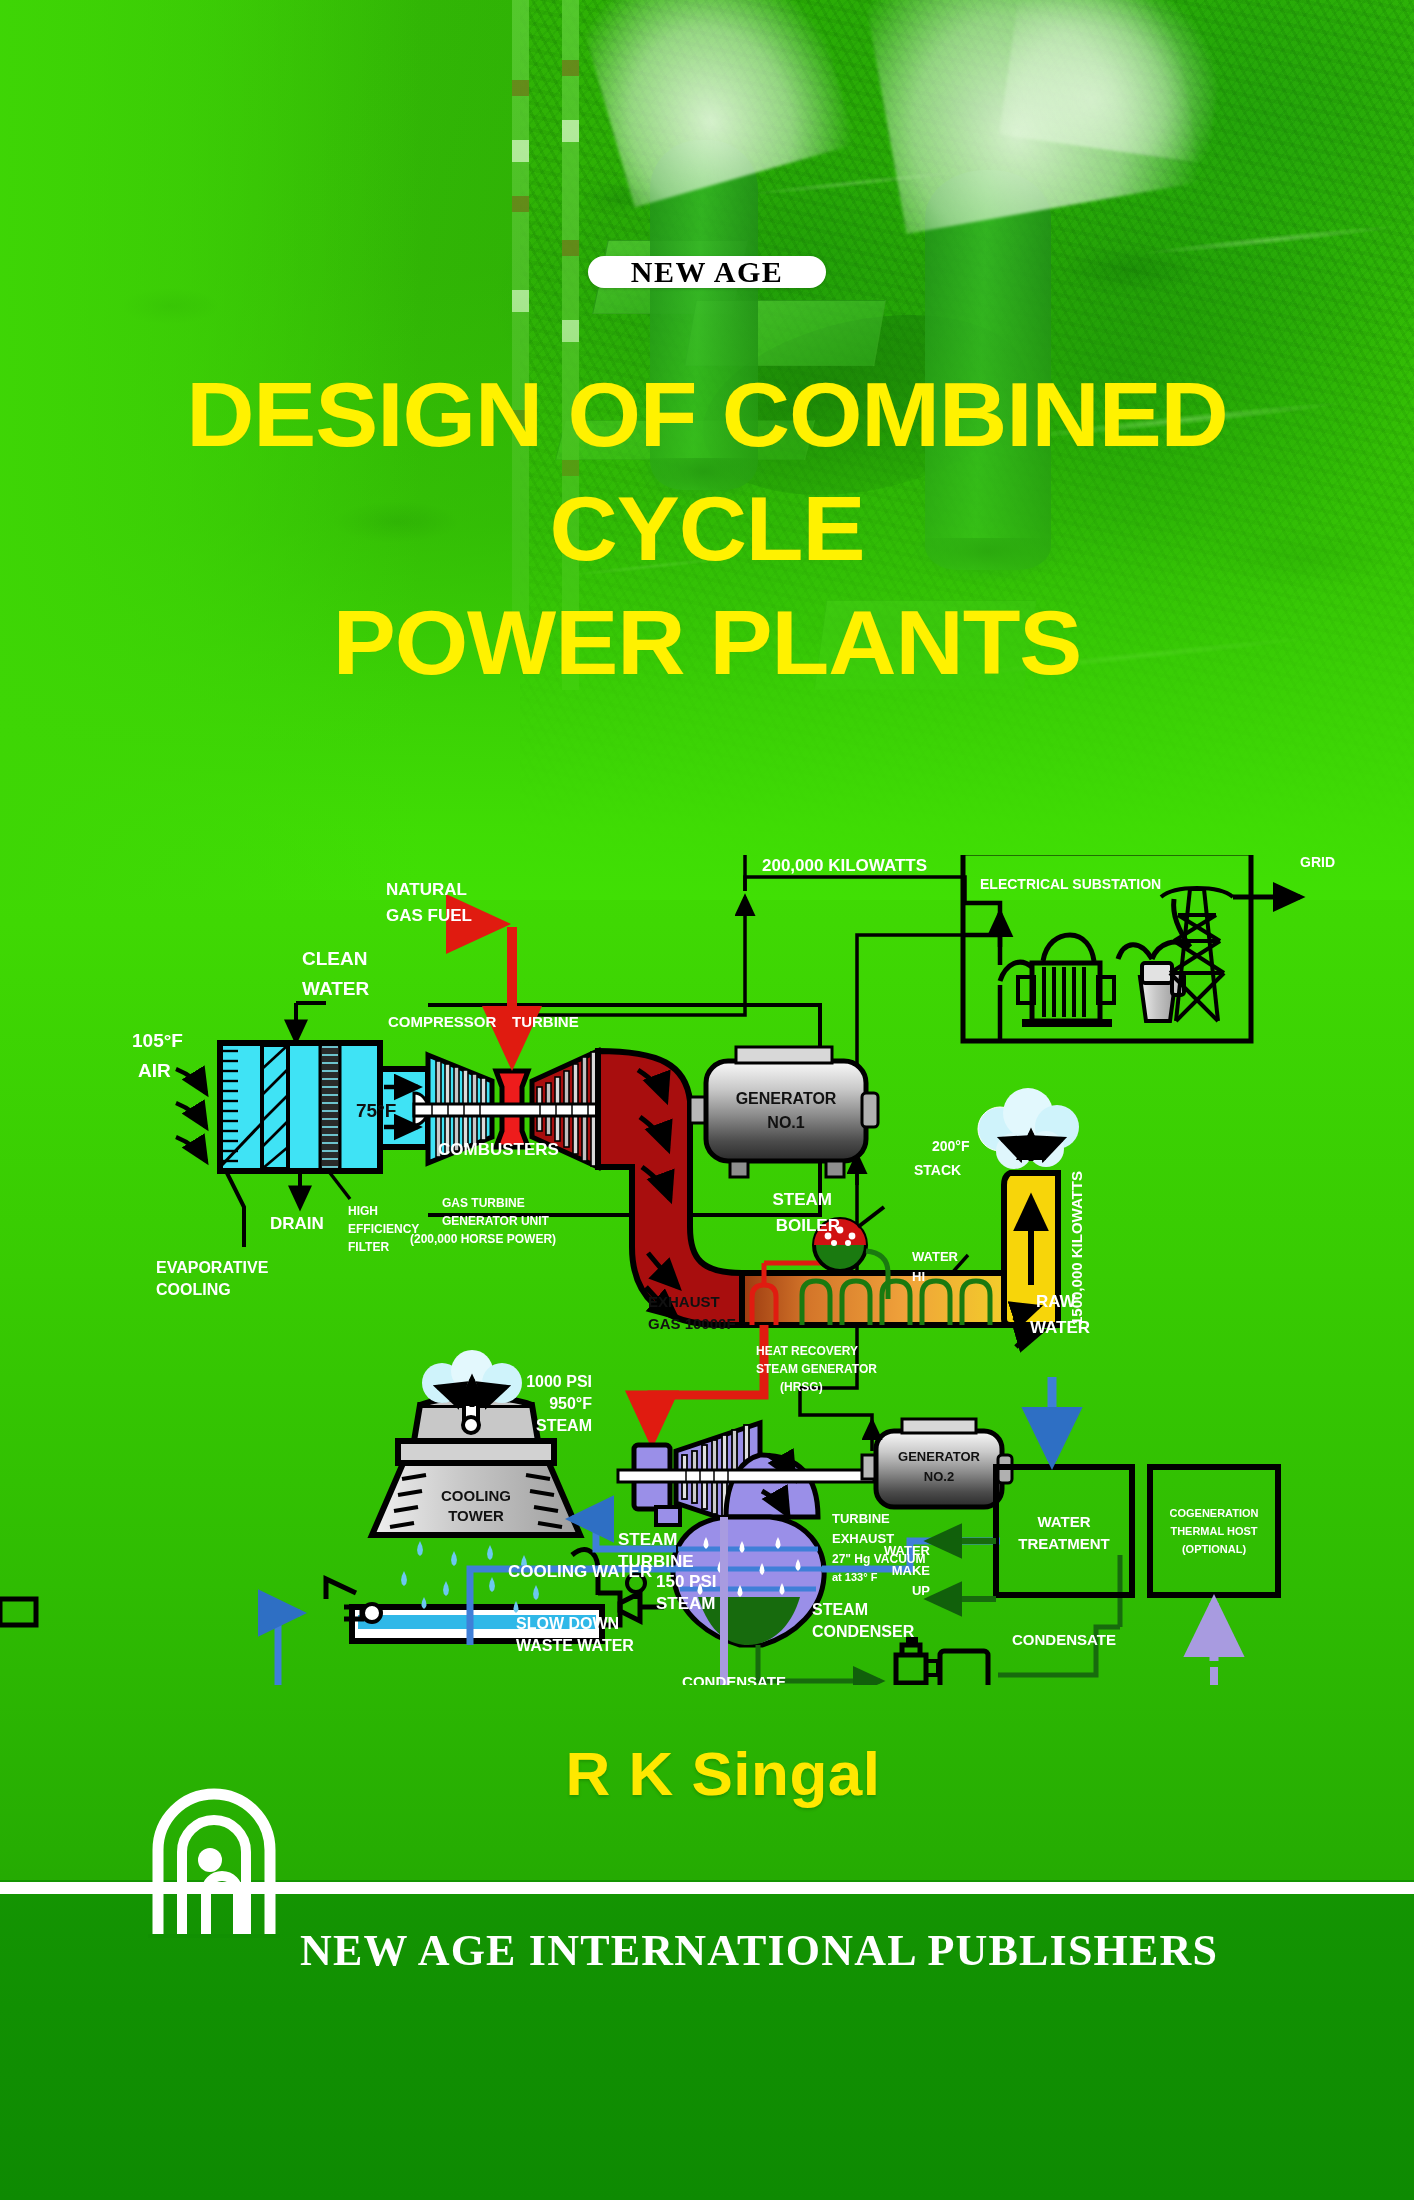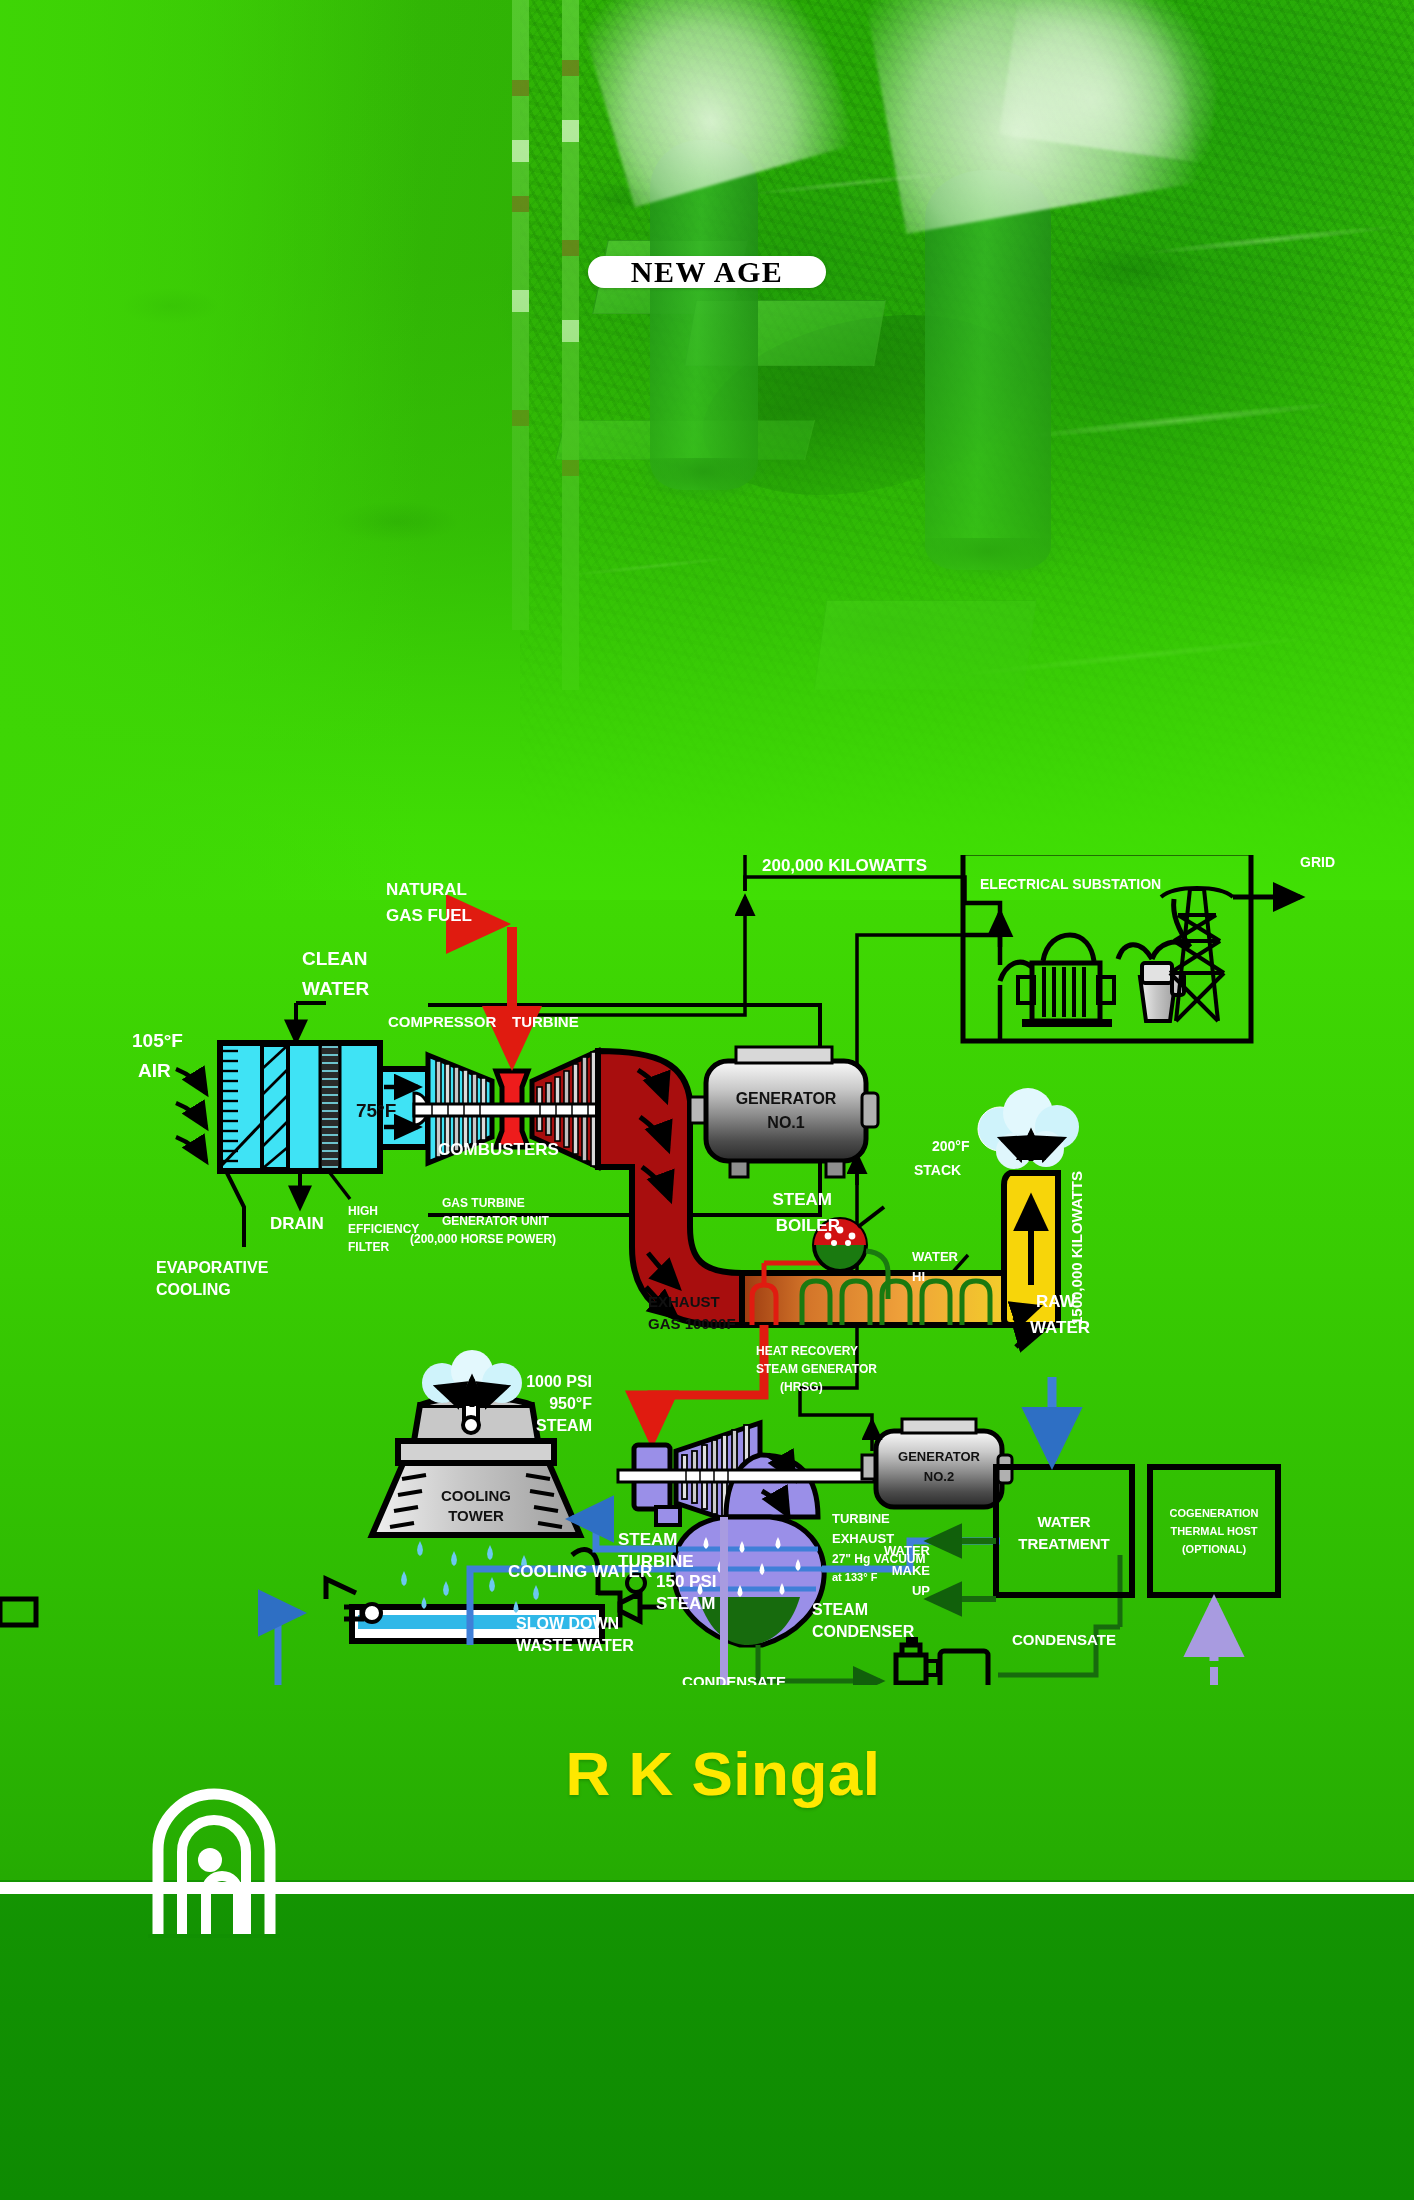--- a/index.html
+++ b/index.html
@@ -276,20 +276,25 @@
     <div class="plume" id="plume-c"></div>
 
     <div class="photo-fade"></div>
     <div class="photo-leftfade"></div>
   </div>
 
   <div id="newage-badge">
     <span>NEW AGE</span>
   </div>
 
+  <div id="title-block">
+    <div class="title-line" id="title-l1">DESIGN OF COMBINED</div>
+    <div class="title-line" id="title-l2">CYCLE</div>
+    <div class="title-line" id="title-l3">POWER PLANTS</div>
+  </div>
 
   <div id="diagram">
     <svg viewBox="0 0 1414 830" xmlns="http://www.w3.org/2000/svg">
       <defs>
         <marker id="ah-blk" markerWidth="7" markerHeight="7" refX="5.4" refY="3" orient="auto">
           <path d="M0,0 L6.5,3 L0,6 Z" fill="#000"></path>
         </marker>
         <marker id="ah-red" markerWidth="7" markerHeight="7" refX="5.4" refY="3" orient="auto">
           <path d="M0,0 L6.5,3 L0,6 Z" fill="#E01B10"></path>
         </marker>
@@ -894,14 +899,15 @@
       <path d="M34,150 L34,64 A32,32 0 0 1 98,64 L98,150" fill="none" stroke="#FFFFFF" stroke-width="10"></path>
 
       <path d="M58,150 L58,104 A16,16 0 0 1 90,104 L90,150" fill="none" stroke="#FFFFFF" stroke-width="10"></path>
 
       <circle cx="62" cy="72" r="12" fill="#FFFFFF"></circle>
 
       <rect x="0" y="146" width="132" height="14" fill="#119002"></rect>
     </svg>
   </div>
 
+  <div id="publisher-name">NEW AGE INTERNATIONAL PUBLISHERS</div>
 
 </div>
 
 </body></html>

